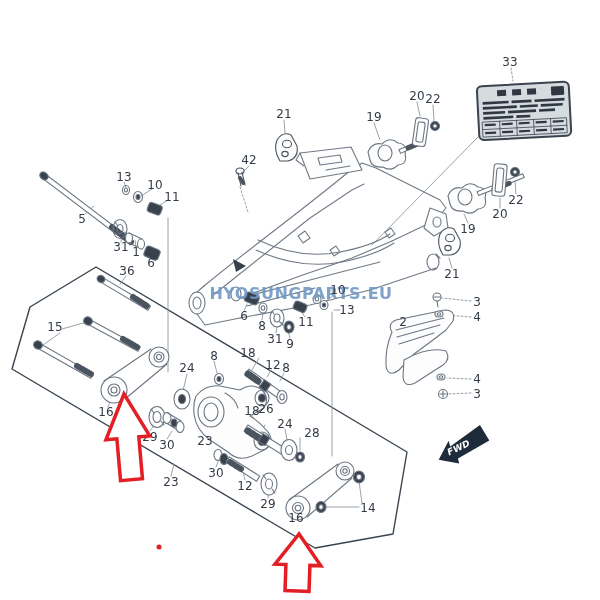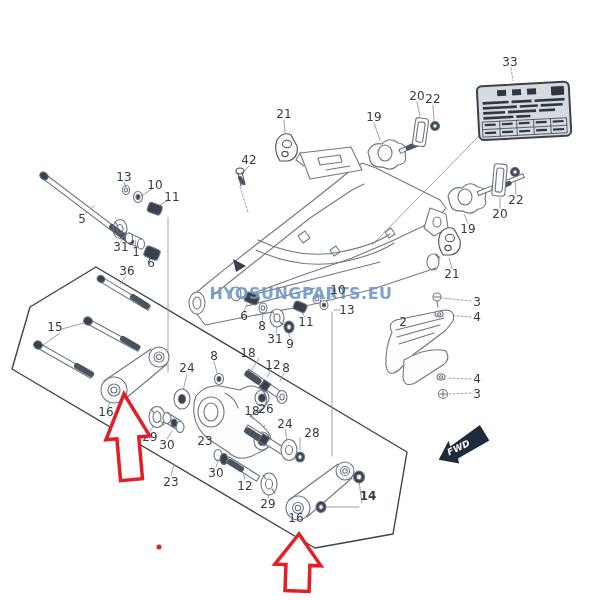--- a/index.html
+++ b/index.html
@@ -370,21 +370,21 @@
       <span class="part-num" style="left: 312px; top: 433px;">28</span>
       <span class="part-num" style="left: 205px; top: 441px;">23</span>
       <span class="part-num" style="left: 150px; top: 437px;">29</span>
       <span class="part-num" style="left: 167px; top: 445px;">30</span>
       <span class="part-num" style="left: 106px; top: 412px;">16</span>
       <span class="part-num" style="left: 171px; top: 482px;">23</span>
       <span class="part-num" style="left: 216px; top: 473px;">30</span>
       <span class="part-num" style="left: 245px; top: 486px;">12</span>
       <span class="part-num" style="left: 268px; top: 504px;">29</span>
       <span class="part-num" style="left: 296px; top: 518px;">16</span>
-      <span class="part-num" style="left: 368px; top: 496px; font-weight: bold;">14</span>
+      <span class="part-num" style="left: 368px; top: 508px;">14</span>
     </div>
 
 <svg id="arrows" width="600" height="600" viewBox="0 0 600 600">
   <g transform="translate(124 394) rotate(-5)">
     <path d="M0,0 L-22,44 L-11,44 L-11,86 L11,86 L11,44 L22,44 Z" fill="#ffffff" stroke="#e31e24" stroke-width="3.5" stroke-linejoin="miter"></path>
   </g>
   <g transform="translate(299 534) rotate(2)">
     <path d="M0,0 L-23,31 L-12,31 L-12,57 L12,57 L12,31 L23,31 Z" fill="#ffffff" stroke="#e31e24" stroke-width="3.5" stroke-linejoin="miter"></path>
   </g>
   <circle cx="159" cy="547" r="2.5" fill="#e31e24"></circle>

